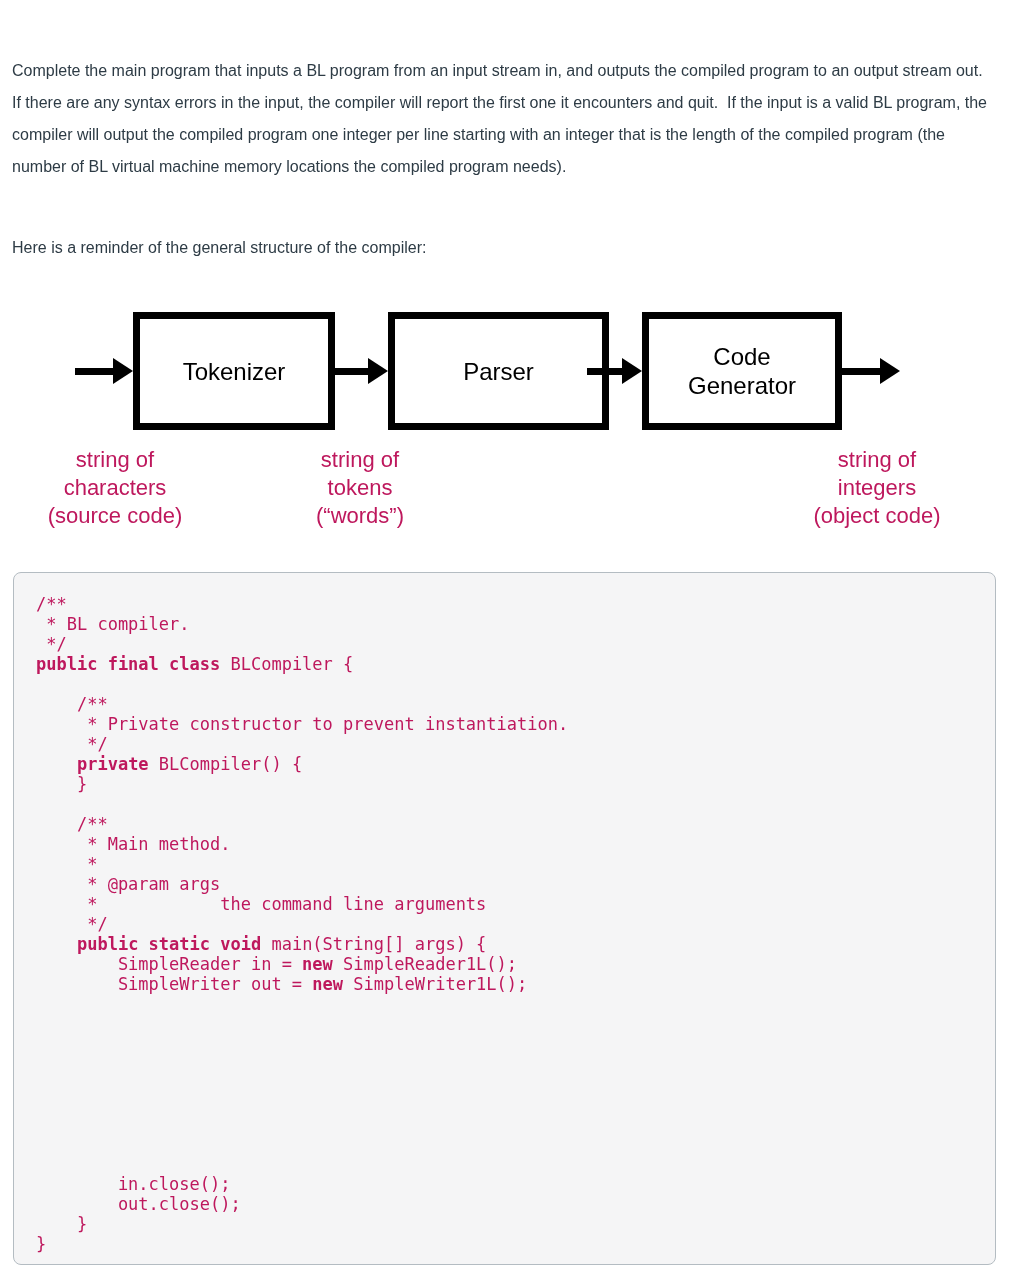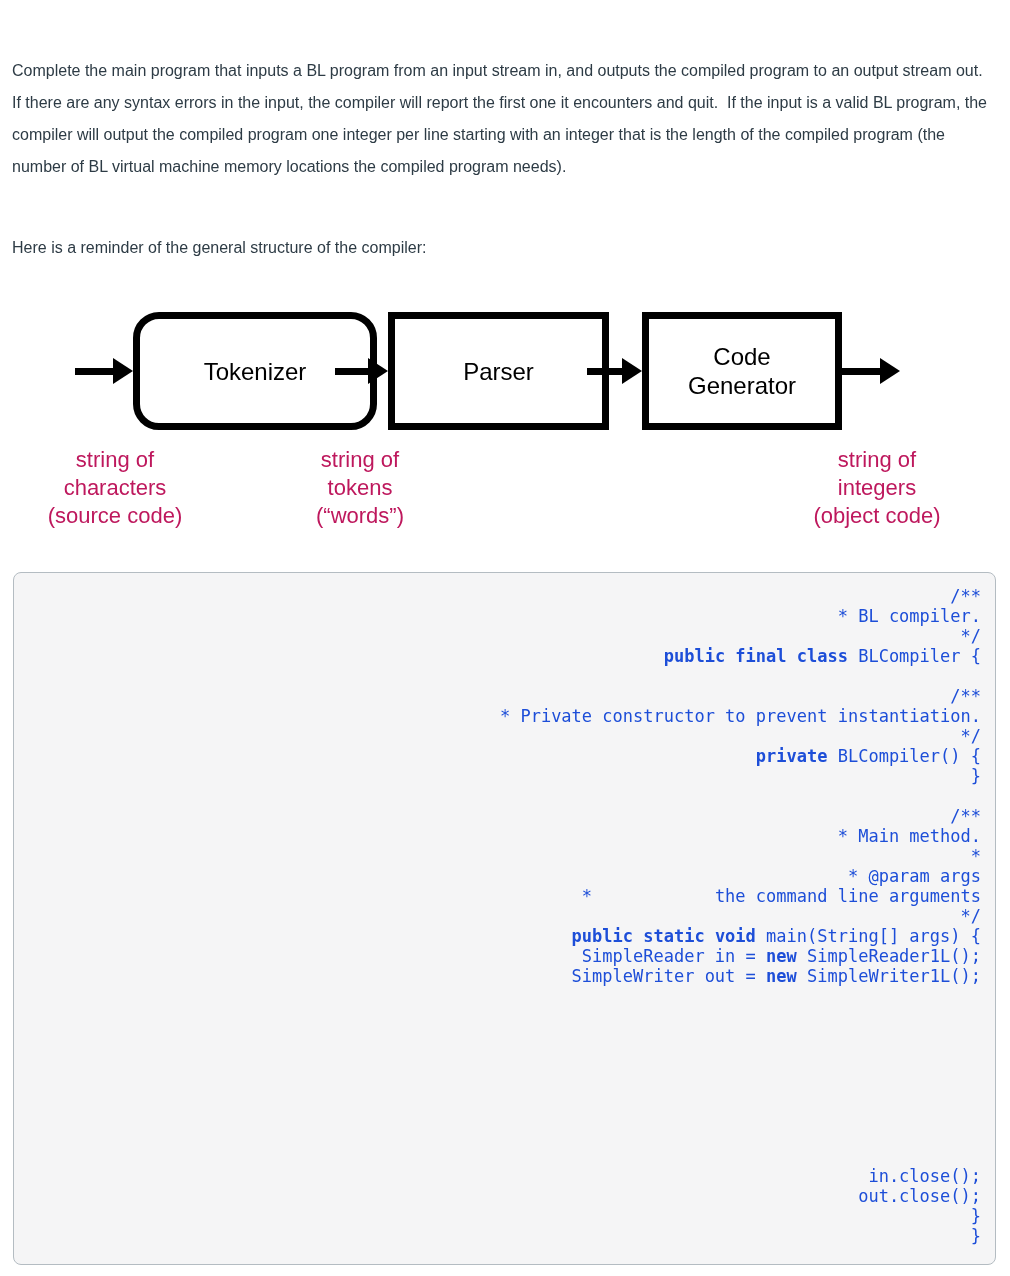--- a/index.html
+++ b/index.html
@@ -35,21 +35,21 @@
     background: #ffffff;
     display: flex;
     align-items: center;
     justify-content: center;
     text-align: center;
     font-size: 24px;
     line-height: 29px;
     color: #000000;
     white-space: pre-line;
   }
-  #box-tokenizer { left: 133px; width: 244px; border-radius: 26px; }
+  #box-tokenizer { left: 133px; width: 202px; }
   #box-parser    { left: 388px; width: 221px; }
   #box-codegen   { left: 642px; width: 200px; }
 
   .arrow {
     position: absolute;
     top: 358px;
     height: 26px;
     display: flex;
     align-items: center;
   }
@@ -88,27 +88,26 @@
     width: 983px;
     height: 693px;
     box-sizing: border-box;
     background: #f5f5f6;
     border: 1px solid #b4bcc2;
     border-radius: 8px;
     padding: 13px 14px;
     overflow: hidden;
   }
   .code-block pre {
-    margin: 0;
+    margin: 8px;
     font-family: "DejaVu Sans Mono", monospace;
     font-size: 17px;
     line-height: 20px;
-    color: #1d4ed8;
+    color: #be185d;
     white-space: pre;
-    text-align: right;
   }
   .code-block pre .kw { font-weight: bold; }
 </style>
 </head>
 <body>
 
 <div class="page">
 
   <p id="para1" class="para">Complete the main program that inputs a BL program from an input stream in, and outputs the compiled program to an output stream out.  If there are any syntax errors in the input, the compiler will report the first one it encounters and quit.  If the input is a valid BL program, the compiler will output the compiled program one integer per line starting with an integer that is the length of the compiled program (the number of BL virtual machine memory locations the compiled program needs).</p>
 

